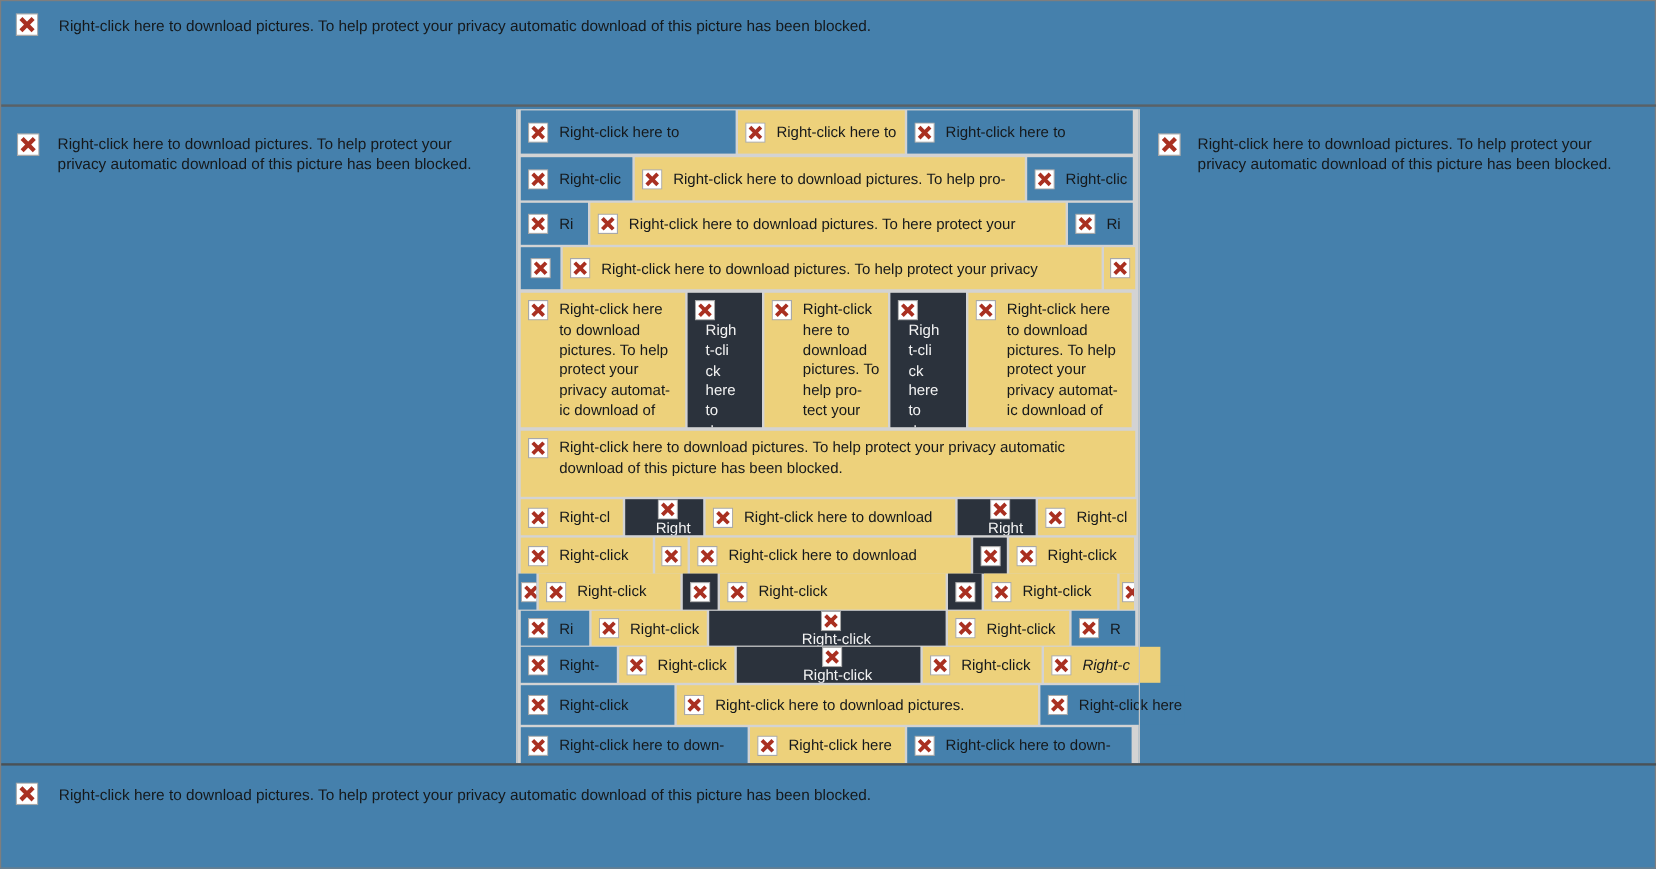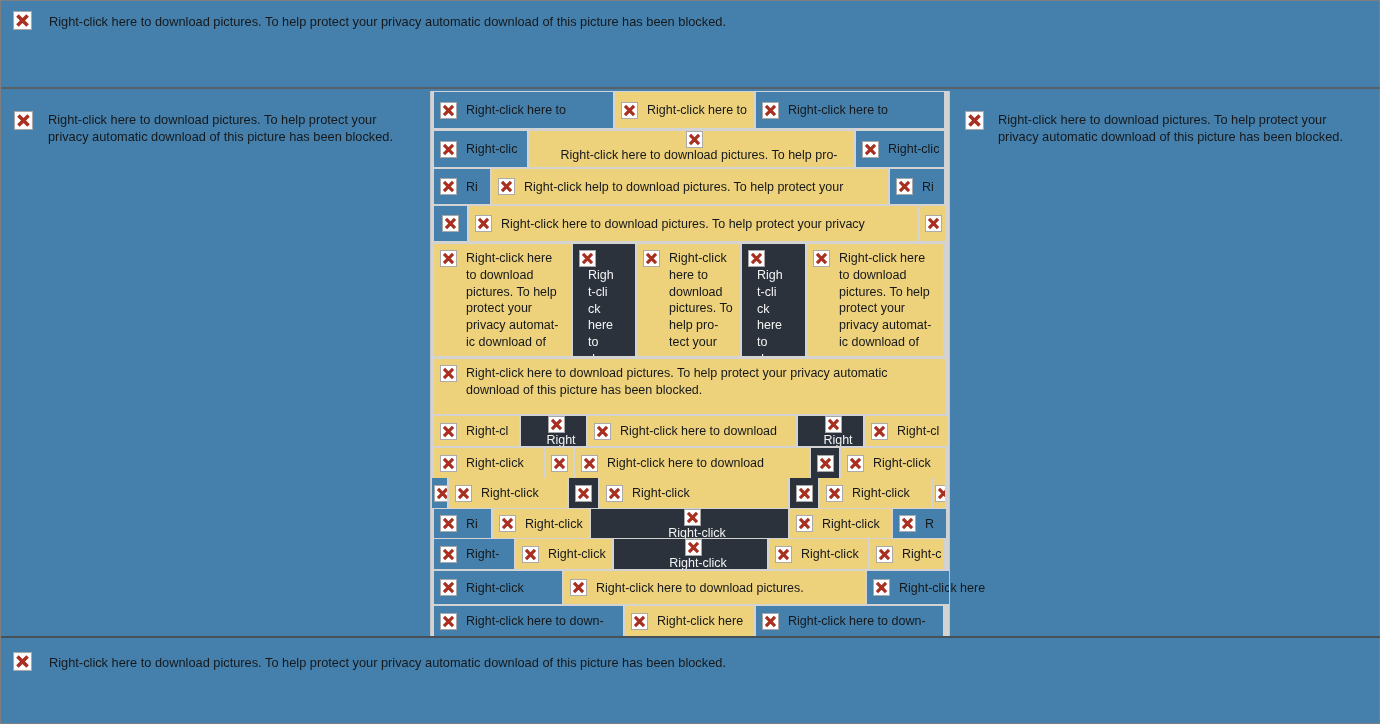--- a/index.html
+++ b/index.html
@@ -100,21 +100,21 @@
       <div class="grid-row" style="left: 3px; top: 40px; height: 36px; justify-content: space-between;">
         <div class="gbox bg-blue" style="width: 93px;">
           <span class="blk-icon">
             <svg width="17" height="17" viewBox="0 0 18 18">
               <rect x="0.5" y="0.5" width="17" height="17" fill="#FFFFFF" stroke="#A8A8A8"></rect>
               <path d="M4.2 4.2 L13.8 13.8 M13.8 4.2 L4.2 13.8" stroke="#A93021" stroke-width="3.4" stroke-linecap="butt"></path>
             </svg>
           </span>
           <span class="gtext">Right-clic</span>
         </div>
-        <div class="gbox bg-yellow" style="width: 325px; flex-direction: column;">
+        <div class="gbox bg-yellow" style="width: 325px;">
           <span class="blk-icon">
             <svg width="17" height="17" viewBox="0 0 18 18">
               <rect x="0.5" y="0.5" width="17" height="17" fill="#FFFFFF" stroke="#A8A8A8"></rect>
               <path d="M4.2 4.2 L13.8 13.8 M13.8 4.2 L4.2 13.8" stroke="#A93021" stroke-width="3.4" stroke-linecap="butt"></path>
             </svg>
           </span>
           <span class="gtext">Right-click here to download pictures. To help pro-</span>
         </div>
         <div class="gbox bg-blue" style="width: 88px;">
           <span class="blk-icon">
@@ -136,21 +136,21 @@
           </span>
           <span class="gtext">Ri</span>
         </div>
         <div class="gbox bg-yellow" style="width: 396px;">
           <span class="blk-icon">
             <svg width="17" height="17" viewBox="0 0 18 18">
               <rect x="0.5" y="0.5" width="17" height="17" fill="#FFFFFF" stroke="#A8A8A8"></rect>
               <path d="M4.2 4.2 L13.8 13.8 M13.8 4.2 L4.2 13.8" stroke="#A93021" stroke-width="3.4" stroke-linecap="butt"></path>
             </svg>
           </span>
-          <span class="gtext">Right-click help to download pictures. To help protect your</span>
+          <span class="gtext">Right-click here to download pictures. To here protect your</span>
         </div>
         <div class="gbox bg-blue" style="width: 54px;">
           <span class="blk-icon">
             <svg width="17" height="17" viewBox="0 0 18 18">
               <rect x="0.5" y="0.5" width="17" height="17" fill="#FFFFFF" stroke="#A8A8A8"></rect>
               <path d="M4.2 4.2 L13.8 13.8 M13.8 4.2 L4.2 13.8" stroke="#A93021" stroke-width="3.4" stroke-linecap="butt"></path>
             </svg>
           </span>
           <span class="gtext">Ri</span>
         </div>
@@ -496,21 +496,21 @@
         </div>
         <div class="gbox bg-yellow" style="width: 99px;">
           <span class="blk-icon">
             <svg width="17" height="17" viewBox="0 0 18 18">
               <rect x="0.5" y="0.5" width="17" height="17" fill="#FFFFFF" stroke="#A8A8A8"></rect>
               <path d="M4.2 4.2 L13.8 13.8 M13.8 4.2 L4.2 13.8" stroke="#A93021" stroke-width="3.4" stroke-linecap="butt"></path>
             </svg>
           </span>
           <span class="gtext">Right-click</span>
         </div>
-        <div class="gbox bg-yellow" style="width: 74px;">
+        <div class="gbox bg-yellow" style="width: 97px; font-style: italic;">
           <span class="blk-icon">
             <svg width="17" height="17" viewBox="0 0 18 18">
               <rect x="0.5" y="0.5" width="17" height="17" fill="#FFFFFF" stroke="#A8A8A8"></rect>
               <path d="M4.2 4.2 L13.8 13.8 M13.8 4.2 L4.2 13.8" stroke="#A93021" stroke-width="3.4" stroke-linecap="butt"></path>
             </svg>
           </span>
           <span class="gtext">Right-c</span>
         </div>
       </div>
       <div class="grid-row" style="left: 3px; top: 480px; height: 33px;">

